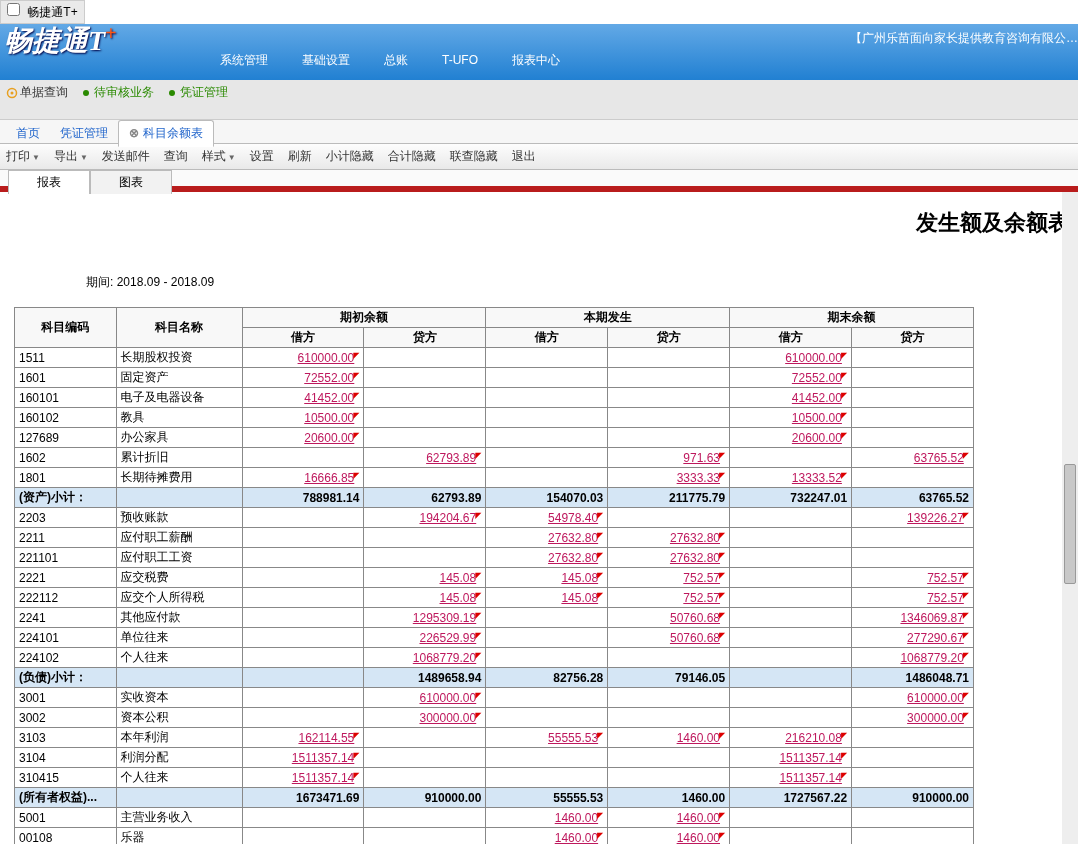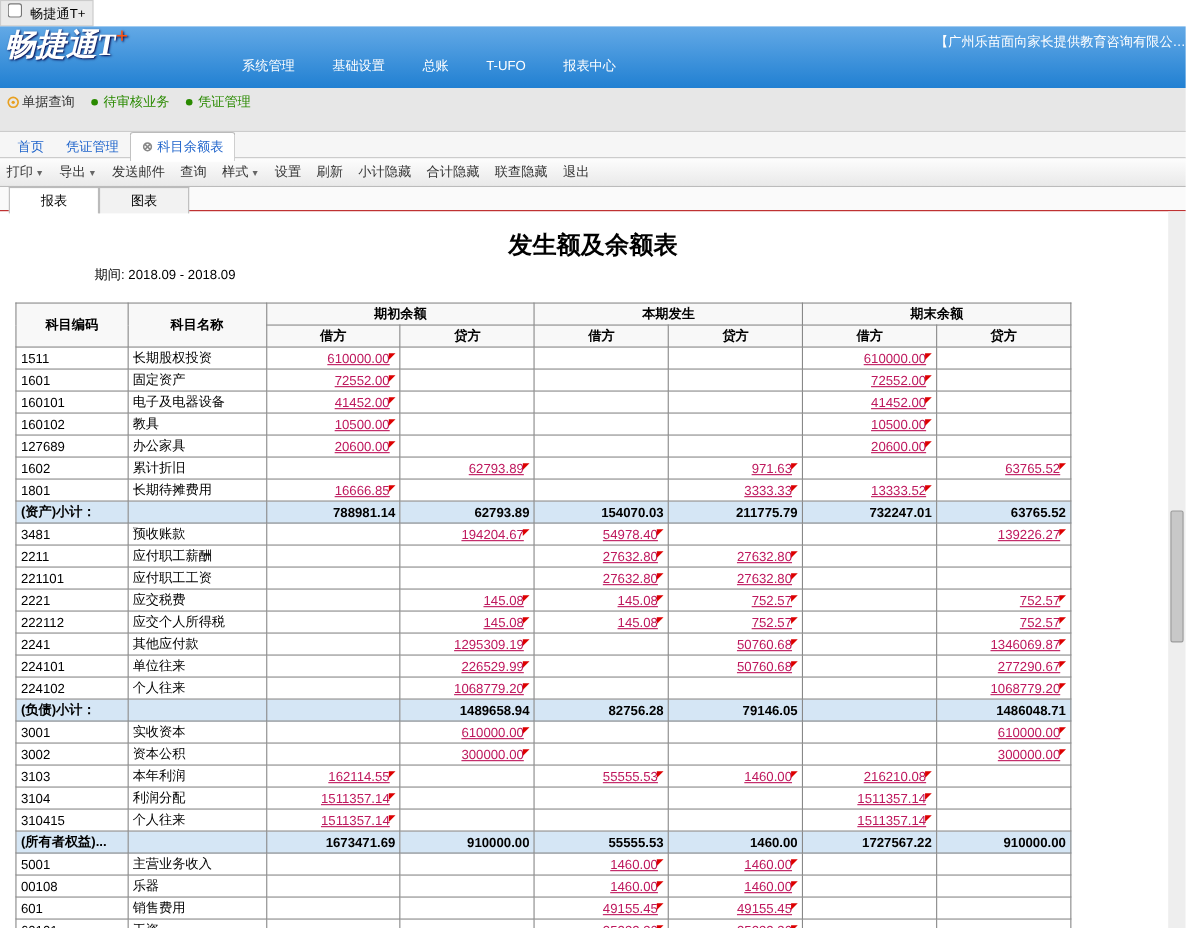--- a/index.html
+++ b/index.html
@@ -17,25 +17,25 @@
 .quick-bar .qitem.green { color: #2a8a00; }
 .qicon { display: inline-block; width: 12px; height: 12px; vertical-align: middle; margin-right: 2px; }
 .qicon svg { width: 12px; height: 12px; }
 .page-tabs { background: #f6f6f6; height: 24px; border-bottom: 1px solid #bbb; padding-left: 6px; }
 .page-tabs .ptab { display: inline-block; padding: 4px 10px; cursor: pointer; color: #2266cc; }
 .page-tabs .ptab.active { background: #fff; border: 1px solid #bbb; border-bottom: 1px solid #fff; border-radius: 3px 3px 0 0; }
 .close-x { color: #888; margin-right: 4px; font-weight: bold; }
 .toolbar { background: linear-gradient(#fdfdfd,#e9e9e9); height: 26px; border-bottom: 1px solid #bbb; padding: 4px 6px; }
 .toolbar .tbtn { display: inline-block; margin-right: 14px; cursor: pointer; color: #333; }
 .toolbar .tbtn .dd { font-size: 8px; color: #666; margin-left: 2px; }
-.subtabs { background: #fafafa; height: 22px; border-bottom: 1px solid #b91c1c; padding-left: 8px; }
+.subtabs { background: #fafafa; height: 22px; border-bottom: 6px solid #b91c1c; padding-left: 8px; }
 .subtabs .stab { display: inline-block; padding: 3px 28px; border: 1px solid #bbb; border-bottom: none; margin-right: 0; cursor: pointer; background: #f2f2f2; }
 .subtabs .stab.active { background: #fff; }
 .report-area { padding: 16px 8px 0 8px; height: 680px; overflow: auto; position: relative; }
-.report-title { text-align: center; font-size: 22px; font-weight: bold; font-family: "Microsoft YaHei"; margin-bottom: 4px; }
+.report-title { text-align: right; font-size: 22px; font-weight: bold; font-family: "Microsoft YaHei"; margin-bottom: 36px; }
 .period { font-weight: normal; margin-left: 78px; margin-bottom: 16px; }
 table { border-collapse: collapse; width: 960px; margin-left: 6px; }
 th, td { border: 1px solid #888; height: 20px; padding: 0 4px; font-size: 12px; white-space: nowrap; }
 th { background: #f8f8f8; text-align: center; font-weight: bold; }
 td { text-align: left; }
 td.num { text-align: right; }
 td.num a { color: #be185d; text-decoration: underline; cursor: pointer; }
 td.num .mk { color: #d00; font-size: 8px; vertical-align: top; margin-left: -1px; }
 tr.subtotal td { background: #d5e6f5; font-weight: bold; text-align: right; }
 tr.subtotal td.label { text-align: left; }
@@ -181,21 +181,21 @@
           <td class="label">(资产)小计：</td>
           <td></td>
           <td class="num">788981.14</td>
           <td class="num">62793.89</td>
           <td class="num">154070.03</td>
           <td class="num">211775.79</td>
           <td class="num">732247.01</td>
           <td class="num">63765.52</td>
         </tr>
         <tr>
-          <td>3481</td>
+          <td>2203</td>
           <td>预收账款</td>
           <td class="num"></td>
           <td class="num"><a>194204.67</a><span class="mk">◤</span></td>
           <td class="num"><a>54978.40</a><span class="mk">◤</span></td>
           <td class="num"></td>
           <td class="num"></td>
           <td class="num"><a>139226.27</a><span class="mk">◤</span></td>
         </tr>
         <tr>
           <td>2211</td>

